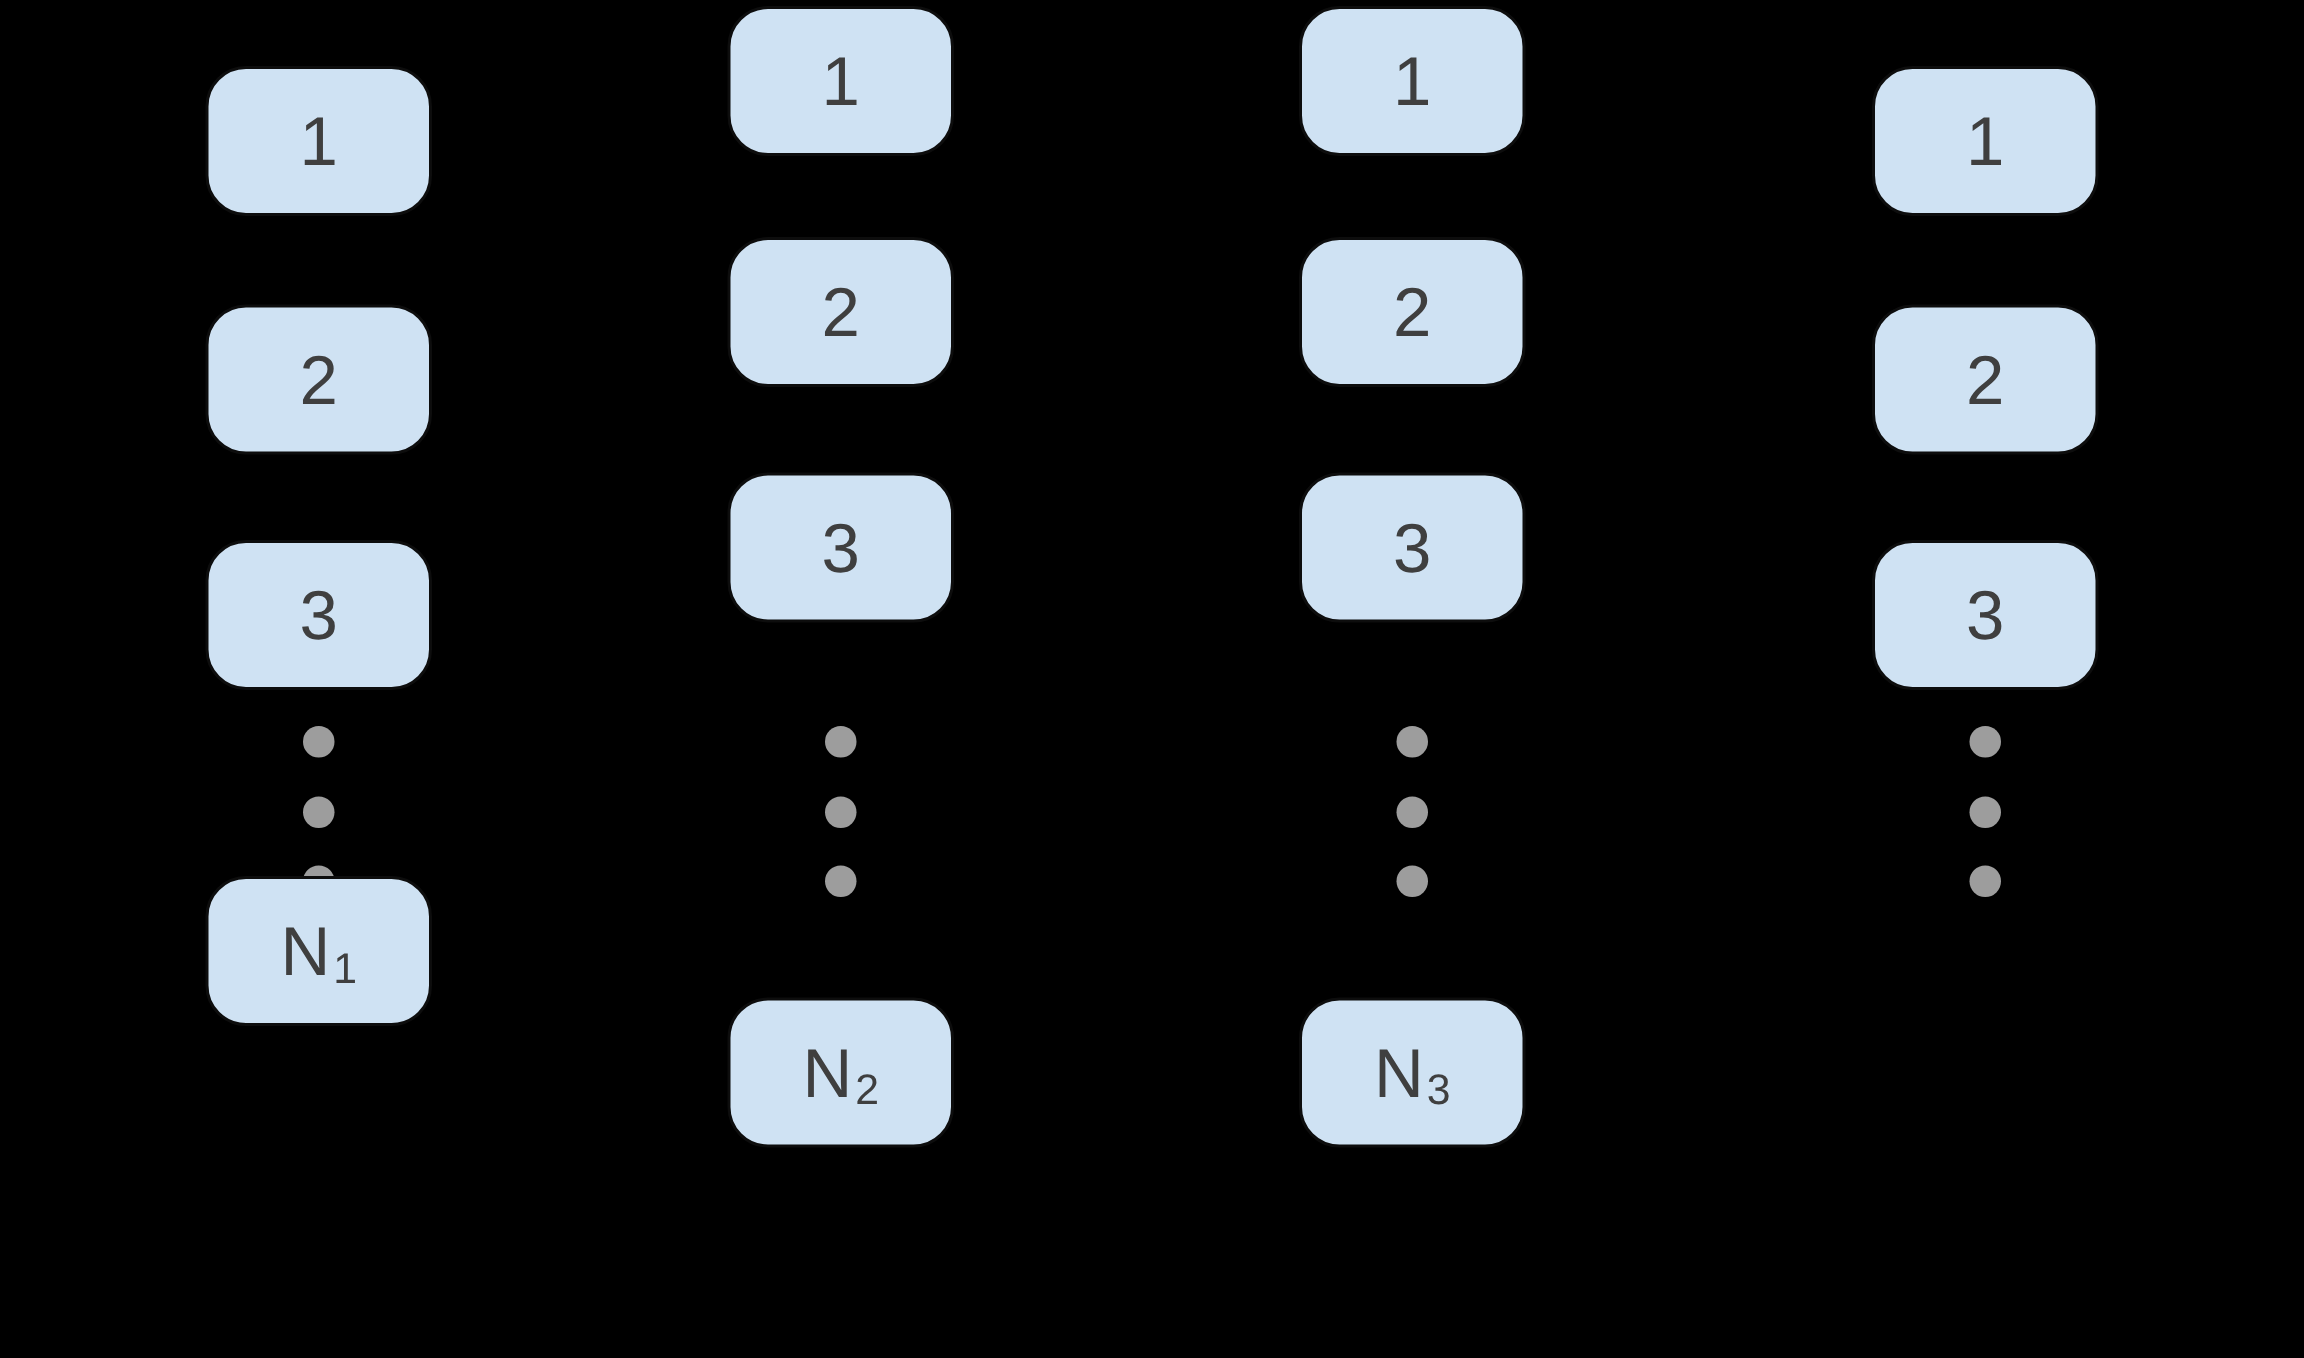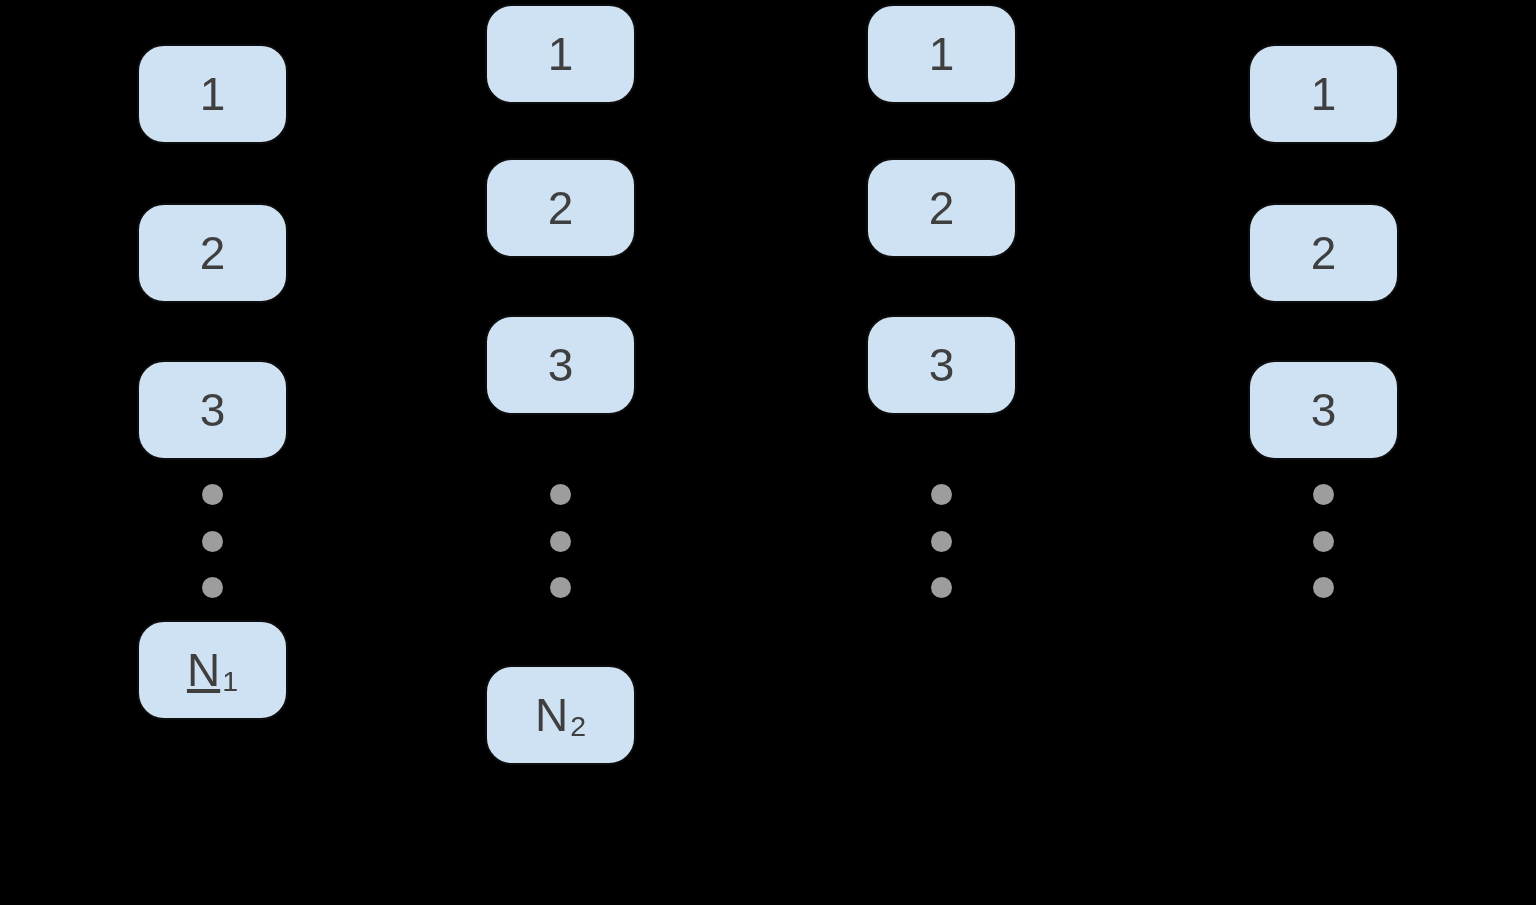--- a/index.html
+++ b/index.html
@@ -38,21 +38,21 @@
     display: flex;
     align-items: center;
     justify-content: center;
     font-size: 46px;
     color: #3f3f3f;
   }
   
   .variant-a .node-1 { top: 44px; }
   .variant-a .node-2 { top: 203px; }
   .variant-a .node-3 { top: 360px; }
-  .variant-a .node-n { top: 620px; text-decoration: underline; }
+  .variant-a .node-n { top: 584px; }
   
   .variant-b .node-1 { top: 4px; }
   .variant-b .node-2 { top: 158px; }
   .variant-b .node-3 { top: 315px; }
   .variant-b .node-n { top: 665px; }
 
   .dot {
     position: absolute;
     left: 65px;
     width: 21px;
@@ -118,20 +118,23 @@
       </div>
     <div class="node node-2">
         <span>2</span>
       </div>
     <div class="node node-3">
         <span>3</span>
       </div>
     <div class="dot dot-1"></div>
     <div class="dot dot-2"></div>
     <div class="dot dot-3"></div>
+    <div class="node node-n">
+      <span><span>N</span><sub>3</sub></span>
+    </div>
   </div>
 
   <div class="col col-4 variant-a">
     <div class="node node-1">
         <span>1</span>
       </div>
     <div class="node node-2">
         <span>2</span>
       </div>
     <div class="node node-3">

